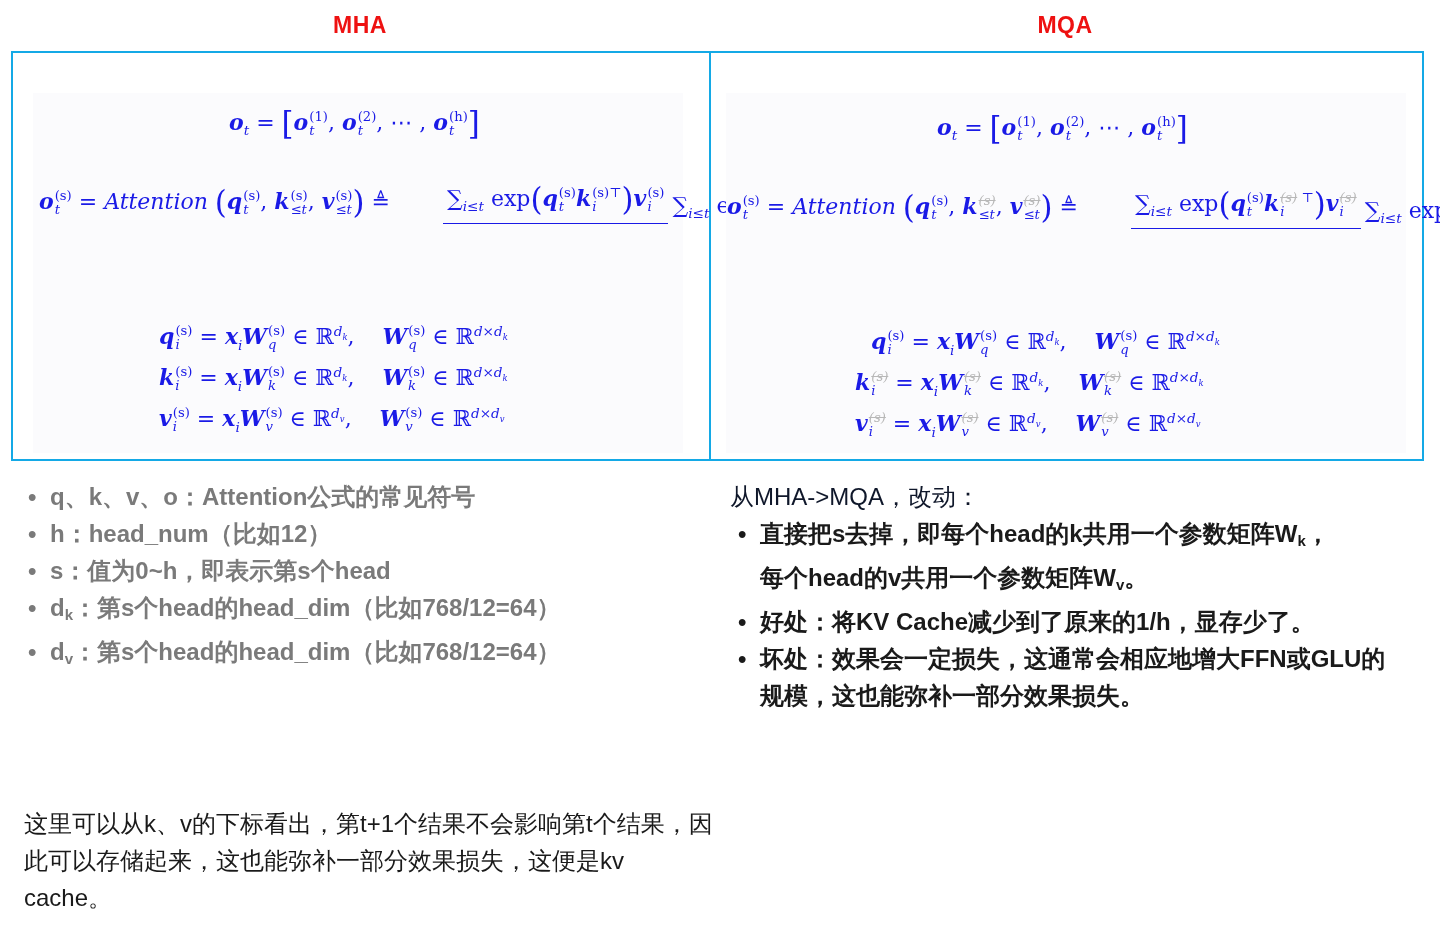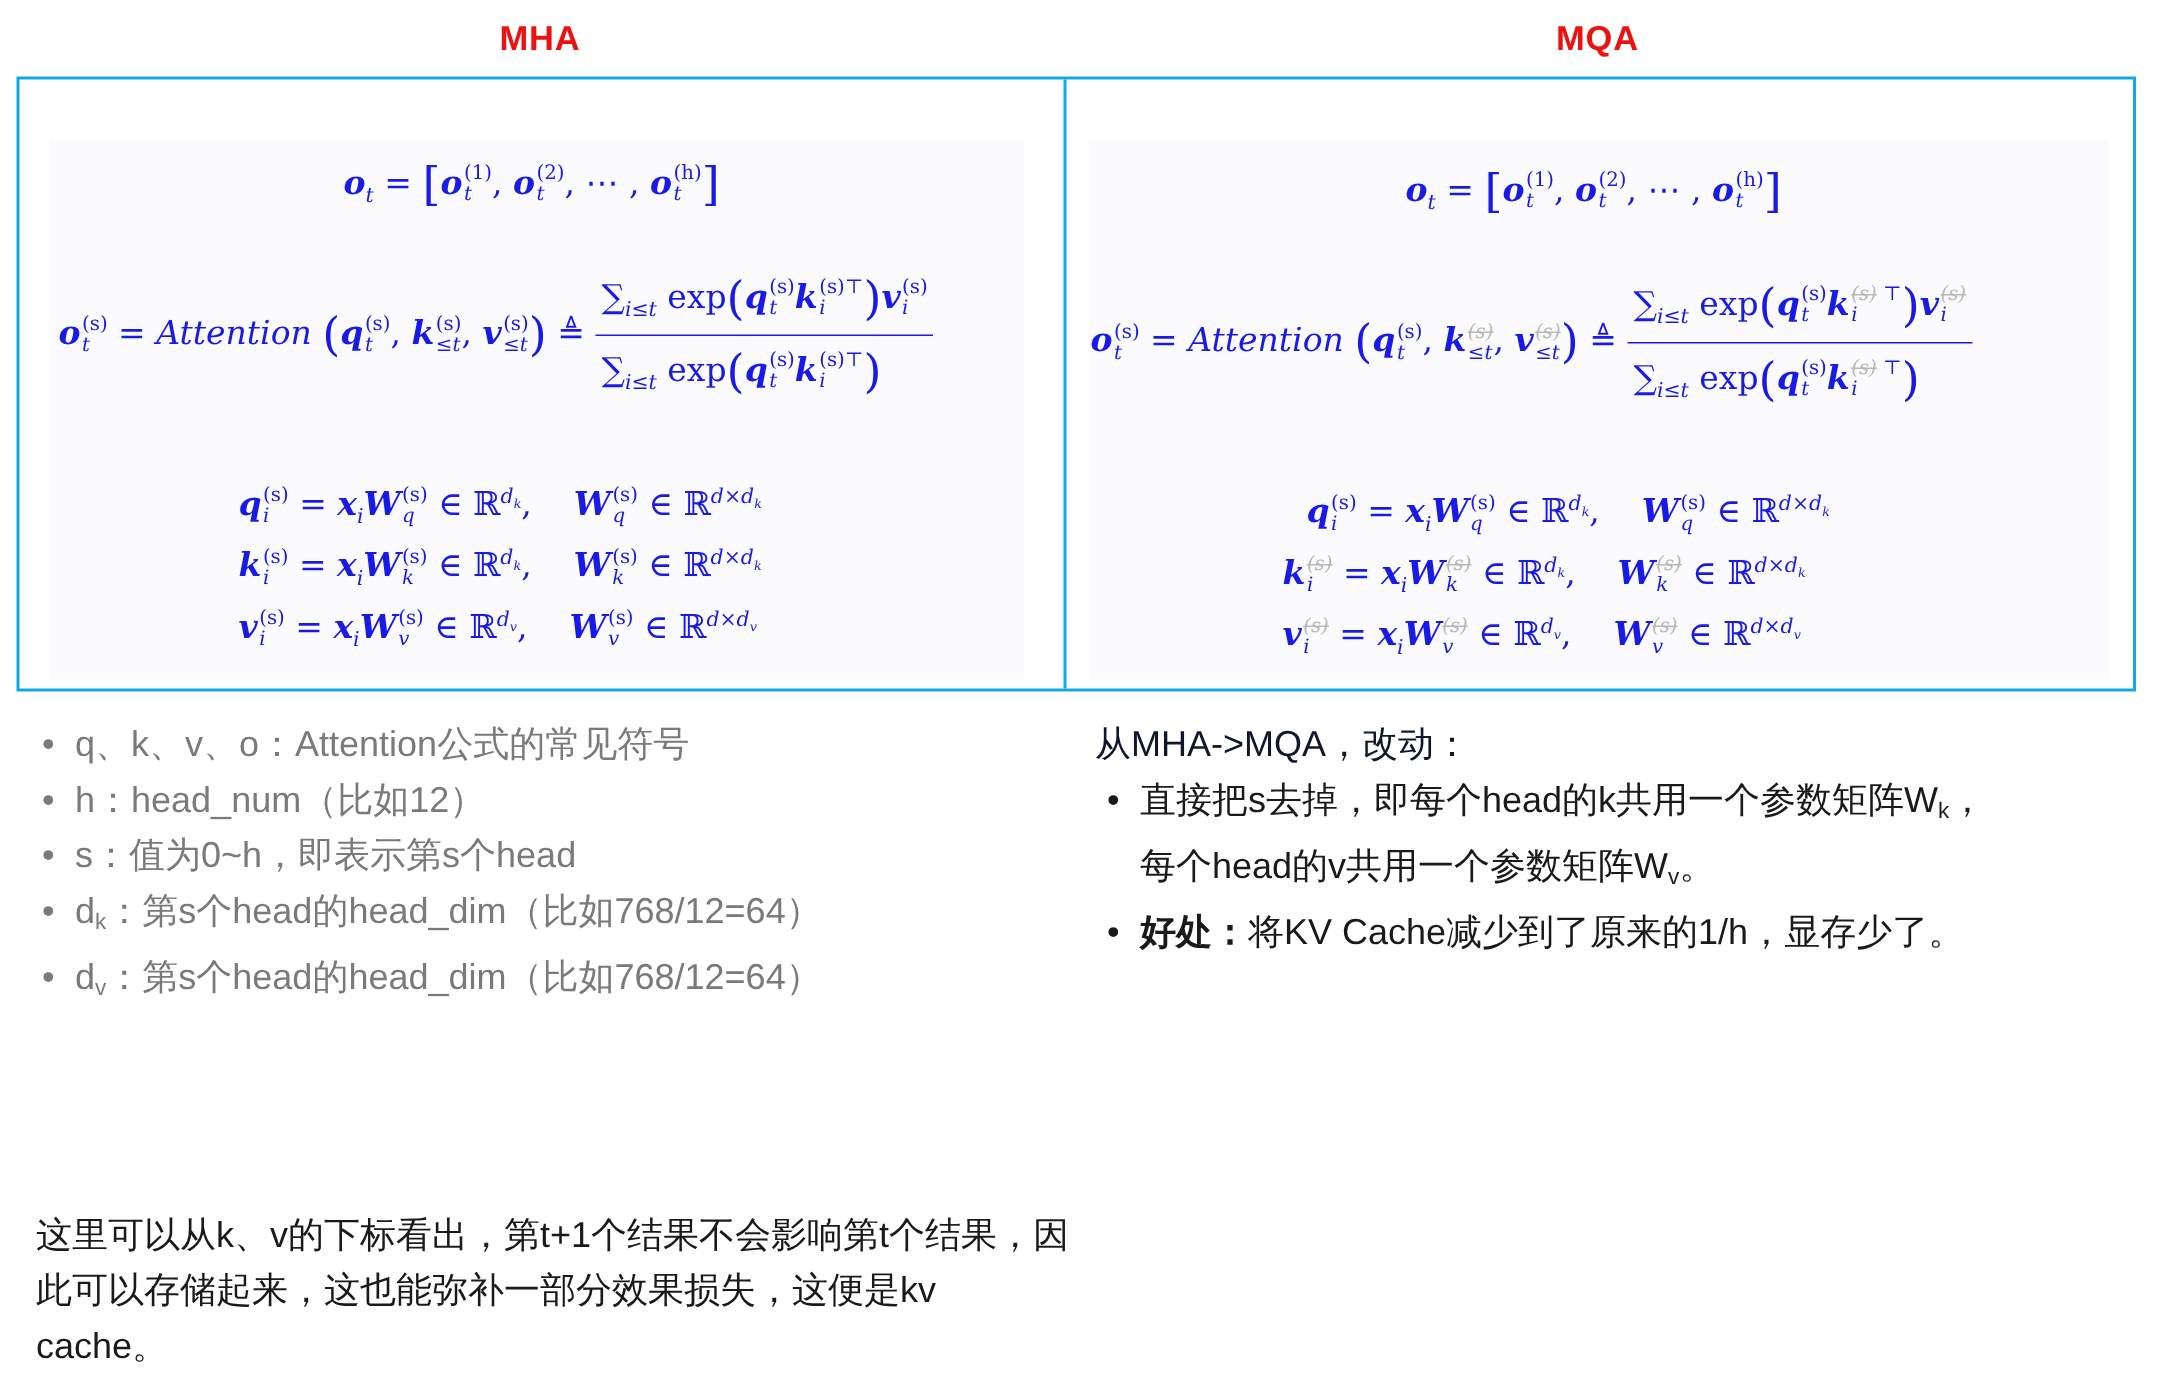--- a/index.html
+++ b/index.html
@@ -10,27 +10,27 @@
   .cell.left { width:698px; border-right:2px solid #14a9e6; }
   .cell.right { flex:1; }
   .formula-bg { position:absolute; background:#fbfbfd; }
   .math { position:absolute; font-family:"DejaVu Serif","Liberation Serif",serif; color:#1a1ae6; white-space:nowrap; }
   .math b { font-weight:bold; font-style:italic; }
   .math i { font-style:italic; }
   .math sup, .math sub { font-size:62%; }
   .sub-sup { display:inline-flex; flex-direction:column; vertical-align:middle; font-size:60%; line-height:1.05; margin-left:1px; }
   .sub-sup .s { font-weight:normal; font-style:italic; }
   .br { font-size:140%; font-weight:normal; vertical-align:-4px; }
-  .frac { display:inline-flex; flex-direction:column; align-items:flex-start; vertical-align:middle; }
+  .frac { display:inline-flex; flex-direction:row; align-items:flex-end; vertical-align:middle;margin-left:46px; }
   .frac .num { padding:0 4px 6px 4px; border-bottom:1.6px solid #1a1ae6; }
   .frac .den { padding:6px 4px 0 4px; }
   .strike { color:#b8b8b8; text-decoration:line-through; font-style:italic; font-weight:normal; }
   .notes { position:absolute; font-size:24px; line-height:37px; }
   .notes .heading { color:#7a7a7a; }
-  .notes ul { margin:0; padding:0; list-style:none; }
+  .notes ul { margin:0; padding:0; list-style:none;font-weight:bold; }
   .notes li { position:relative; padding-left:30px; }
   .notes li::before { content:"•"; position:absolute; left:8px; top:0; }
   .notes.gray { color:#7a7a7a; }
   .notes.dark { color:#1a1a1a; }
   .notes.dark .heading { color:#0f172a; }
   .para { position:absolute; left:24px; top:805px; width:690px; font-size:24px; line-height:37px; color:#1a1a1a; }
   .small-sub { font-size:15px; vertical-align:-4px; }
 </style>
 </head>
 <body>
@@ -232,14 +232,15 @@
 <div class="para">这里可以从k、v的下标看出，第t+1个结果不会影响第t个结果，因此可以存储起来，这也能弥补一部分效果损失，这便是kv cache。</div>
 
 <div class="notes dark" style="left:730px;top:478px;width:660px;">
   <div class="heading">从MHA-&gt;MQA，改动：</div>
   <ul>
     <li>
       <span>直接把s去掉，即每个head的k共用一个参数矩阵W</span><span class="small-sub">k</span><span>，</span><br>
       <span>每个head的v共用一个参数矩阵W</span><span class="small-sub">v</span><span>。</span>
     </li>
     <li><b>好处：</b><span>将KV Cache减少到了原来的1/h，显存少了。</span></li>
+    <li><b>坏处：</b><span>效果会一定损失，这通常会相应地增大FFN或GLU的规模，这也能弥补一部分效果损失。</span></li>
   </ul>
 </div>
 
 </body></html>

